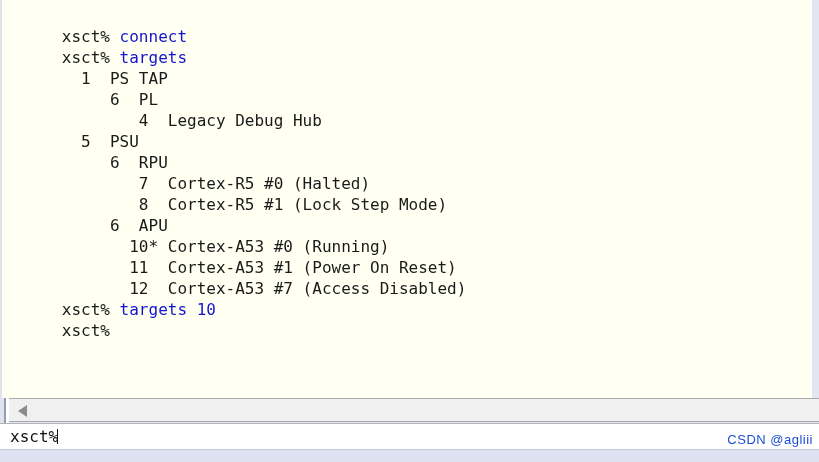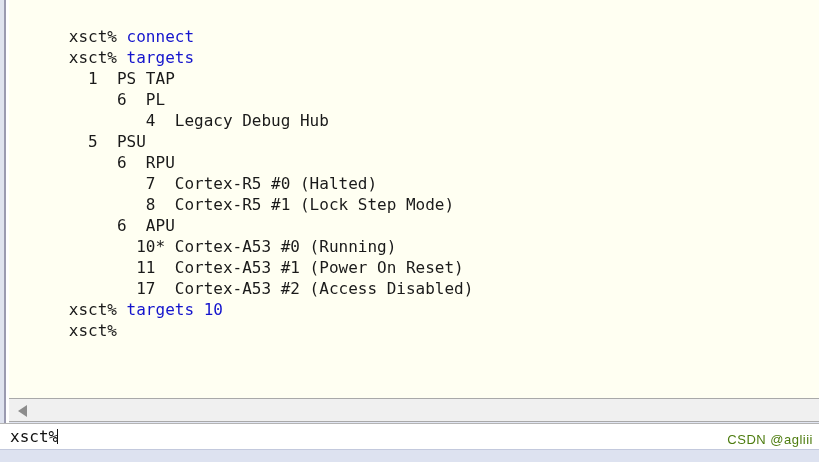--- a/index.html
+++ b/index.html
@@ -43,21 +43,21 @@
     position: absolute;
     left: 6px; top: 0;
     width: 3px;
     height: 449px;
     background: #ffffff;
   }
 
   
   #console-output {
     position: absolute;
-    left: 9px;
+    left: 2px;
     top: 0;
     width: 810px;
     height: 398px;
     background: #fffff2;
     overflow: hidden;
   }
   .console-line {
     height: 21px;
     line-height: 21px;
     font-size: 16px;
@@ -155,21 +155,21 @@
     box-sizing: border-box;
   }
 
   
   #watermark {
     position: absolute;
     right: 6px;
     top: 432px;
     font-family: "Liberation Sans", sans-serif;
     font-size: 13px;
-    color: #4d7c0f;
+    color: #1d4ed8;
     letter-spacing: 0.5px;
     white-space: pre;
     user-select: none;
   }
 </style>
 </head>
 <body>
 
 <div id="xsct-window">
 
@@ -216,21 +216,21 @@
     <div class="console-line">
       <span class="tok-out">     6  APU</span>
     </div>
     <div class="console-line">
       <span class="tok-out">       10* Cortex-A53 #0 (Running)</span>
     </div>
     <div class="console-line">
       <span class="tok-out">       11  Cortex-A53 #1 (Power On Reset)</span>
     </div>
     <div class="console-line">
-      <span class="tok-out">       17  Cortex-A53 #2 (Access Disabled)</span>
+      <span class="tok-out">       12  Cortex-A53 #7 (Access Disabled)</span>
     </div>
 
     <div class="console-line">
       <span class="tok-out">xsct% </span><span class="tok-cmd">targets 10</span>
     </div>
 
     <div class="console-line">
       <span class="tok-out">xsct%</span>
     </div>
 

